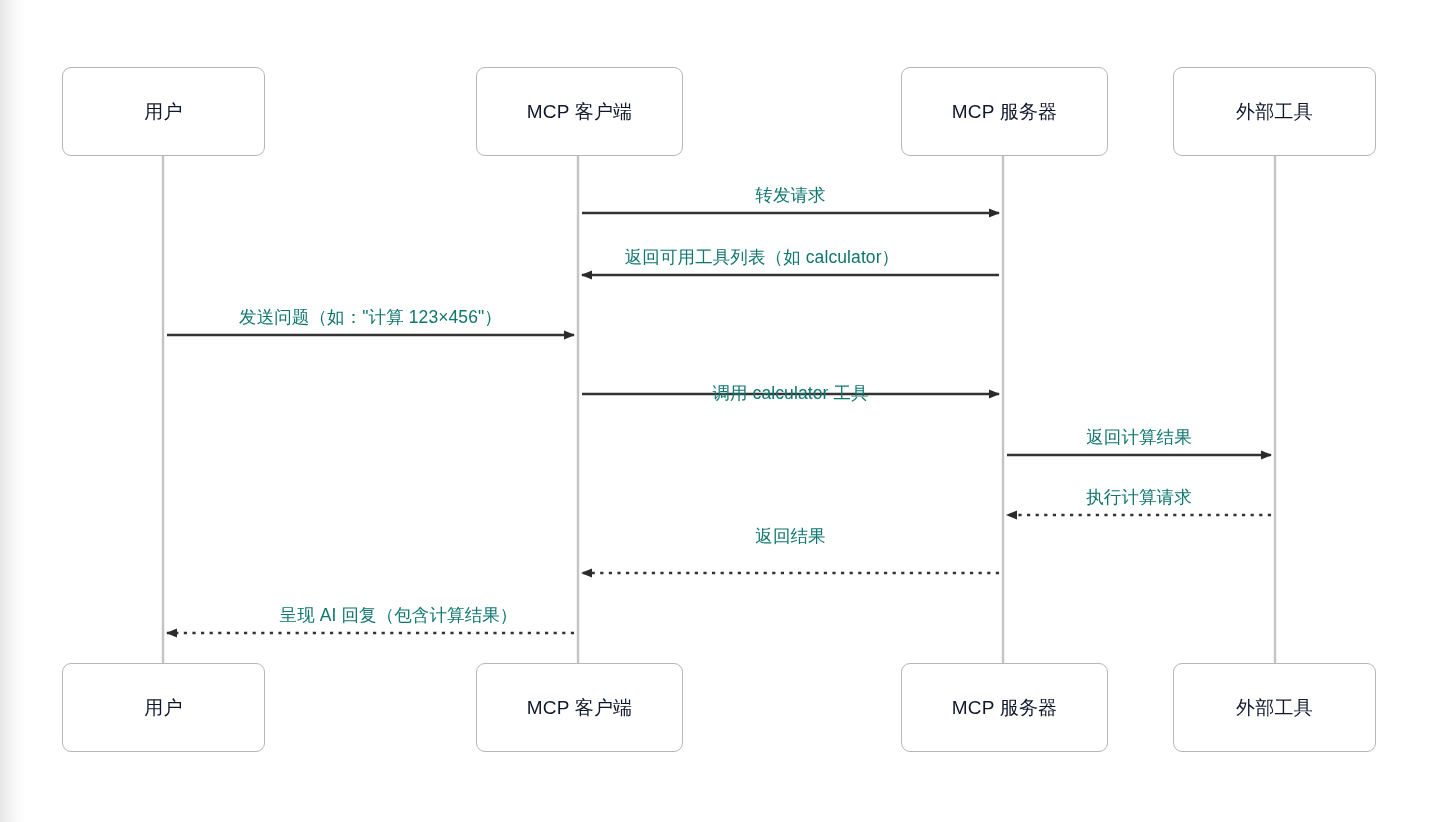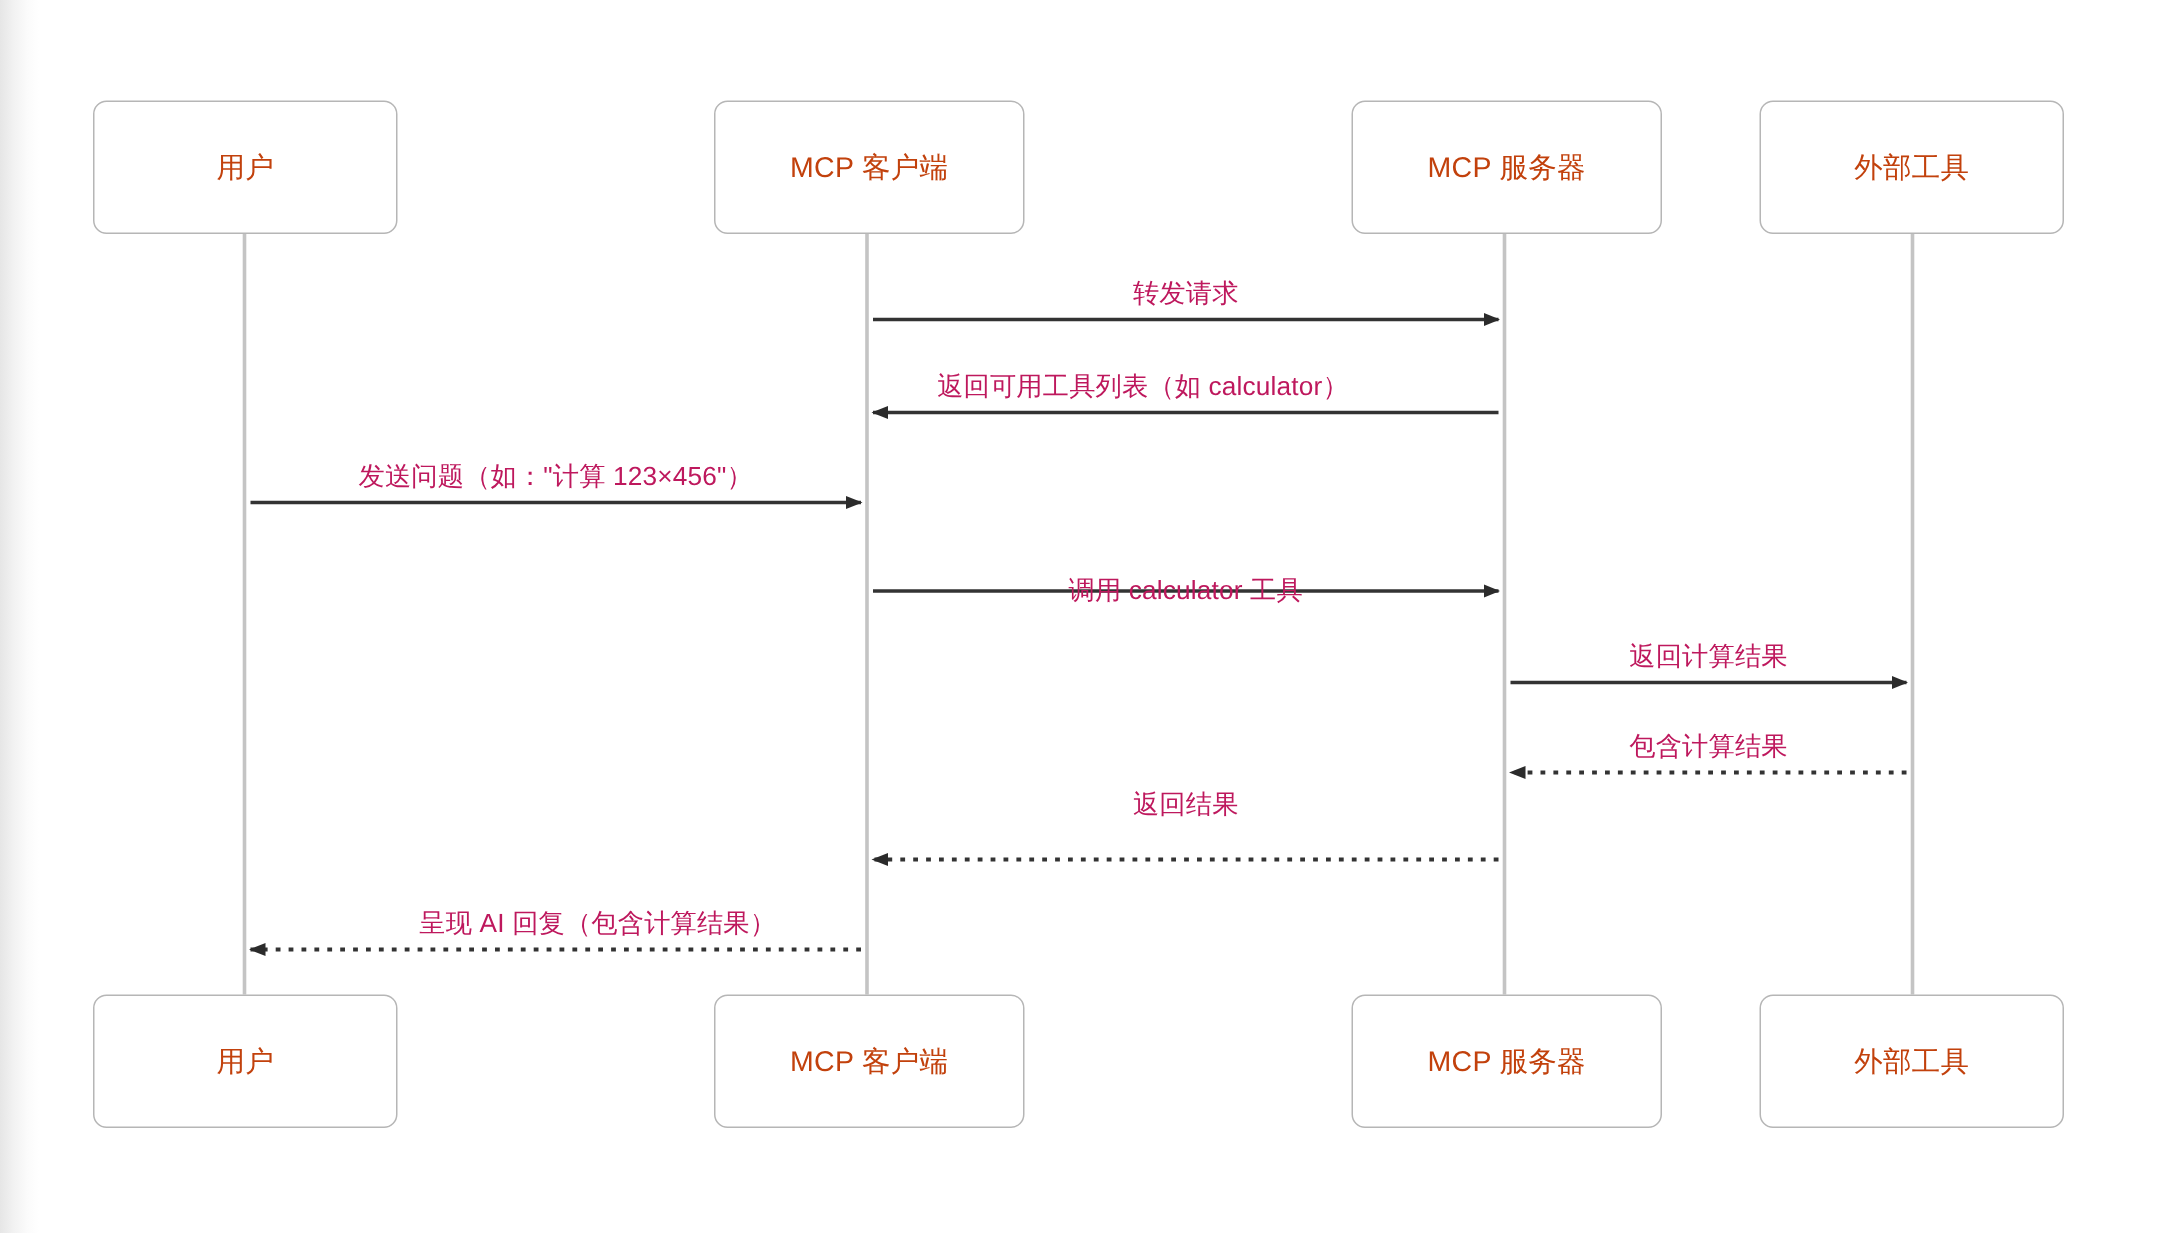--- a/index.html
+++ b/index.html
@@ -31,28 +31,28 @@
     box-sizing: border-box;
     background: #ffffff;
     border: 1.6px solid #b6b6b6;
     border-radius: 9px;
     display: flex;
     align-items: center;
     justify-content: center;
   }
   .participant-label {
     font-size: 19px;
-    color: #c2410c;
+    color: #0f172a;
     letter-spacing: 0.2px;
     white-space: nowrap;
   }
   .message-label {
     position: absolute;
     font-size: 17.5px;
-    color: #be185d;
+    color: #0f766e;
     white-space: nowrap;
     transform: translateX(-50%);
     letter-spacing: 0.1px;
   }
 </style>
 </head>
 <body>
 
 <div id="diagram-root">
 
@@ -112,18 +112,18 @@
       <div class="participant-box" style="left: 1173px; top: 663px; width: 203px; height: 89px;">
         <span class="participant-label">外部工具</span>
       </div>
     </div>
   <div id="message-labels">
       <div class="message-label" style="left: 790.5px; top: 183px;">转发请求</div>
       <div class="message-label" style="left: 762px; top: 245px;">返回可用工具列表（如 calculator）</div>
       <div class="message-label" style="left: 370.5px; top: 305px;">发送问题（如："计算 123×456"）</div>
       <div class="message-label" style="left: 790.5px; top: 381px;">调用 calculator 工具</div>
       <div class="message-label" style="left: 1139px; top: 425px;">返回计算结果</div>
-      <div class="message-label" style="left: 1139px; top: 485px;">包含计算结果</div>
+      <div class="message-label" style="left: 1139px; top: 485px;">执行计算请求</div>
       <div class="message-label" style="left: 790.5px; top: 524px;">返回结果</div>
       <div class="message-label" style="left: 370.5px; top: 603px; margin-left: 28px;">呈现 AI 回复（包含计算结果）</div>
     </div>
 
 </div>
 
 </body></html>

